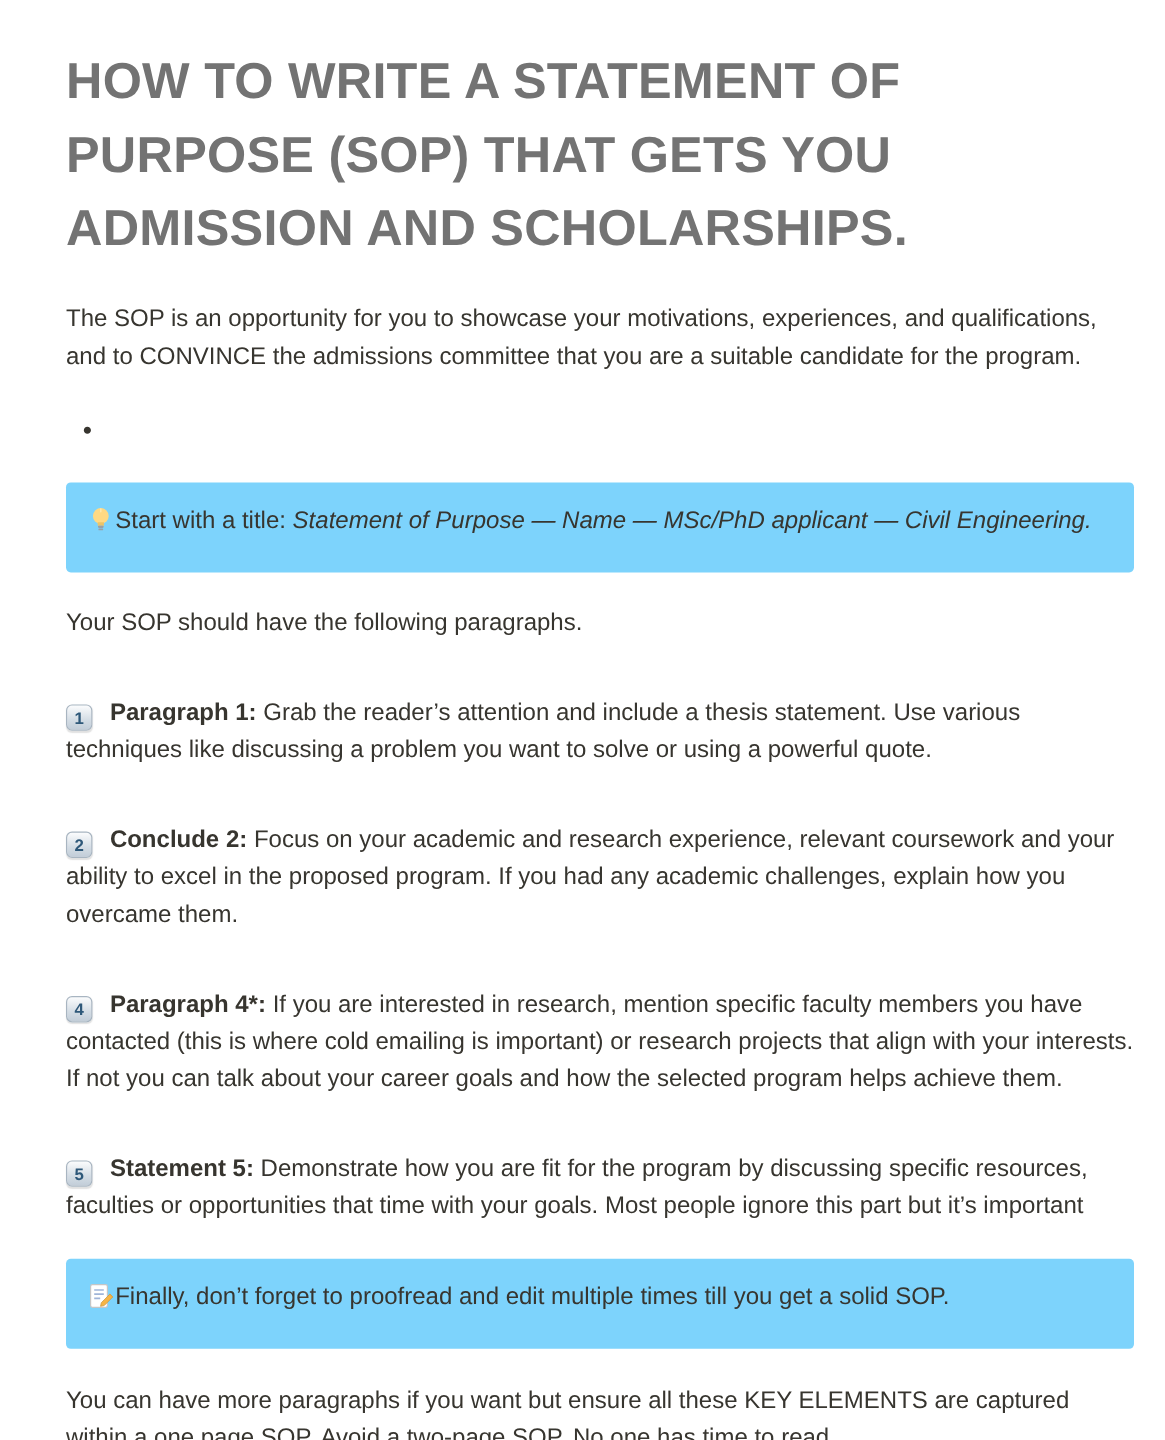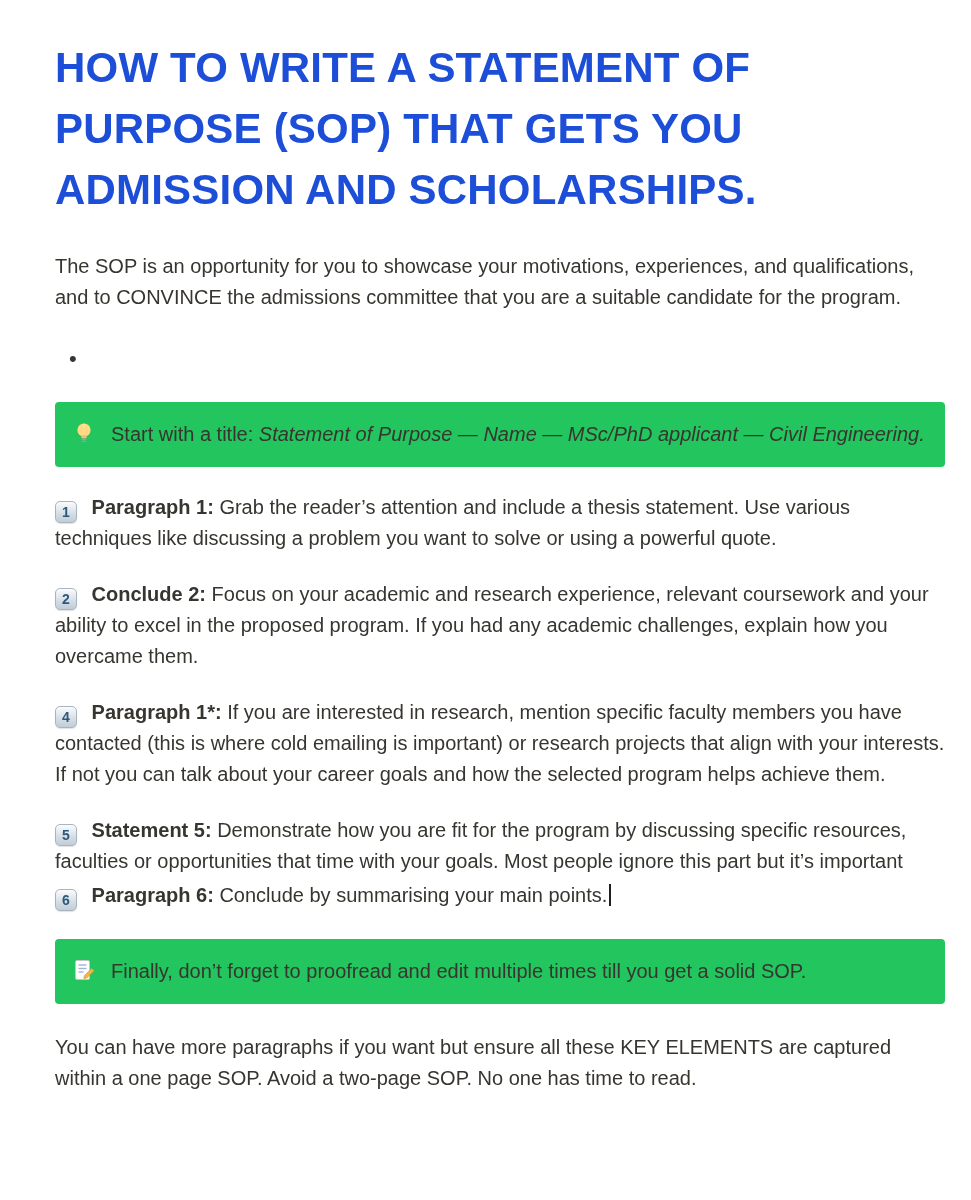--- a/index.html
+++ b/index.html
@@ -13,21 +13,21 @@
   .page {
     width: 971px;
     min-height: 1200px;
     padding: 38px 26px 40px 55px;
     background: #ffffff;
   }
   .doc-title {
     font-size: 42px;
     font-weight: 700;
     line-height: 1.45;
-    color: #1d4ed8;
+    color: #737373;
     max-width: 840px;
     margin: 0 0 30px 0;
     letter-spacing: 0.2px;
     cursor: text;
   }
   .para {
     font-size: 20px;
     line-height: 31px;
     margin: 0 0 4px 0;
     cursor: text;
@@ -42,43 +42,42 @@
     margin: 30px 0 0 0;
     cursor: text;
   }
   .bullet-dot {
     font-size: 22px;
     line-height: 31px;
     margin-right: 14px;
     flex: 0 0 auto;
   }
   .callout {
-    background: #22c55e;
+    background: #7dd3fc;
     border-radius: 4px;
-    padding: 17px 18px 17px 17px;
+    padding: 17px 18px 27px 17px;
     display: flex;
     align-items: flex-start;
-    gap: 15px;
     margin: 28px 0 0 0;
     font-size: 20px;
     line-height: 31px;
   }
   .callout .icon-wrap {
     flex: 0 0 auto;
     width: 24px;
     height: 24px;
     margin-top: 2px;
     cursor: pointer;
   }
   .callout-text { cursor: text; }
   .lead { margin-top: 27px; }
   .pblock {
     font-size: 20px;
     line-height: 31px;
-    margin: 25px 0 0 0;
+    margin: 44px 0 0 0;
     cursor: text;
   }
   .pblock.tight { margin-top: 3px; }
   .keycap {
     display: inline-block;
     width: 22px;
     height: 22px;
     border-radius: 5px;
     background: linear-gradient(180deg, #fbfcfd 0%, #d4dde5 60%, #c2cdd8 100%);
     border: 1px solid #a8b5c1;
@@ -122,51 +121,47 @@
         <circle cx="12" cy="9" r="6.6" fill="#ffd983"></circle>
         <path d="M9.4 14.2h5.2v3h-5.2z" fill="#ecc369"></path>
         <rect x="9.6" y="17.2" width="4.8" height="1.7" rx="0.85" fill="#9aa0a6"></rect>
         <rect x="10" y="19.4" width="4" height="1.5" rx="0.75" fill="#9aa0a6"></rect>
         <path d="M12 3.2v2.2" stroke="#ffe9b0" stroke-width="1.2" stroke-linecap="round"></path>
       </svg>
     </span>
     <span class="callout-text"><span>Start with a title: </span><span class="em">Statement of Purpose — Name — MSc/PhD applicant — Civil Engineering.</span></span>
   </div>
 
+  <p class="para lead">Your SOP should have the following paragraphs.</p>
 
   <div class="pblock">
     <span class="keycap">1</span>
     <span class="plabel">Paragraph 1:</span>
     <span>Grab the reader’s attention and include a thesis statement. Use various techniques like discussing a problem you want to solve or using a powerful quote.</span>
   </div>
 
   <div class="pblock">
     <span class="keycap">2</span>
     <span class="plabel">Conclude 2:</span>
     <span>Focus on your academic and research experience, relevant coursework and your ability to excel in the proposed program. If you had any academic challenges, explain how you overcame them.</span>
   </div>
 
 
   <div class="pblock">
     <span class="keycap">4</span>
-    <span class="plabel">Paragraph 1*:</span>
+    <span class="plabel">Paragraph 4*:</span>
     <span>If you are interested in research, mention specific faculty members you have contacted (this is where cold emailing is important) or research projects that align with your interests. If not you can talk about your career goals and how the selected program helps achieve them.</span>
   </div>
 
   <div class="pblock">
     <span class="keycap">5</span>
     <span class="plabel">Statement 5:</span>
     <span>Demonstrate how you are fit for the program by discussing specific resources, faculties or opportunities that time with your goals. Most people ignore this part but it’s important</span>
   </div>
 
-  <div class="pblock tight">
-    <span class="keycap">6</span>
-    <span class="plabel">Paragraph 6:</span>
-    <span>Conclude by summarising your main points.</span><span class="caret"></span>
-  </div>
 
   <div class="callout">
     <span class="icon-wrap">
       <svg viewBox="0 0 24 24" width="24" height="24" aria-hidden="true">
         <rect x="3.5" y="2.5" width="14" height="19" rx="1.5" fill="#ffffff" stroke="#c6c6c6" stroke-width="1"></rect>
         <line x1="6.5" y1="7" x2="14.5" y2="7" stroke="#9fb4d8" stroke-width="1.4"></line>
         <line x1="6.5" y1="10.5" x2="14.5" y2="10.5" stroke="#9fb4d8" stroke-width="1.4"></line>
         <line x1="6.5" y1="14" x2="11.5" y2="14" stroke="#9fb4d8" stroke-width="1.4"></line>
         <path d="M12.4 17.6 L19.6 10.4 L22 12.8 L14.8 20 L11.8 20.6 Z" fill="#f6b445" stroke="#c9963a" stroke-width="0.6"></path>
         <path d="M19.6 10.4 L22 12.8" stroke="#e2a23c" stroke-width="0.6"></path>

